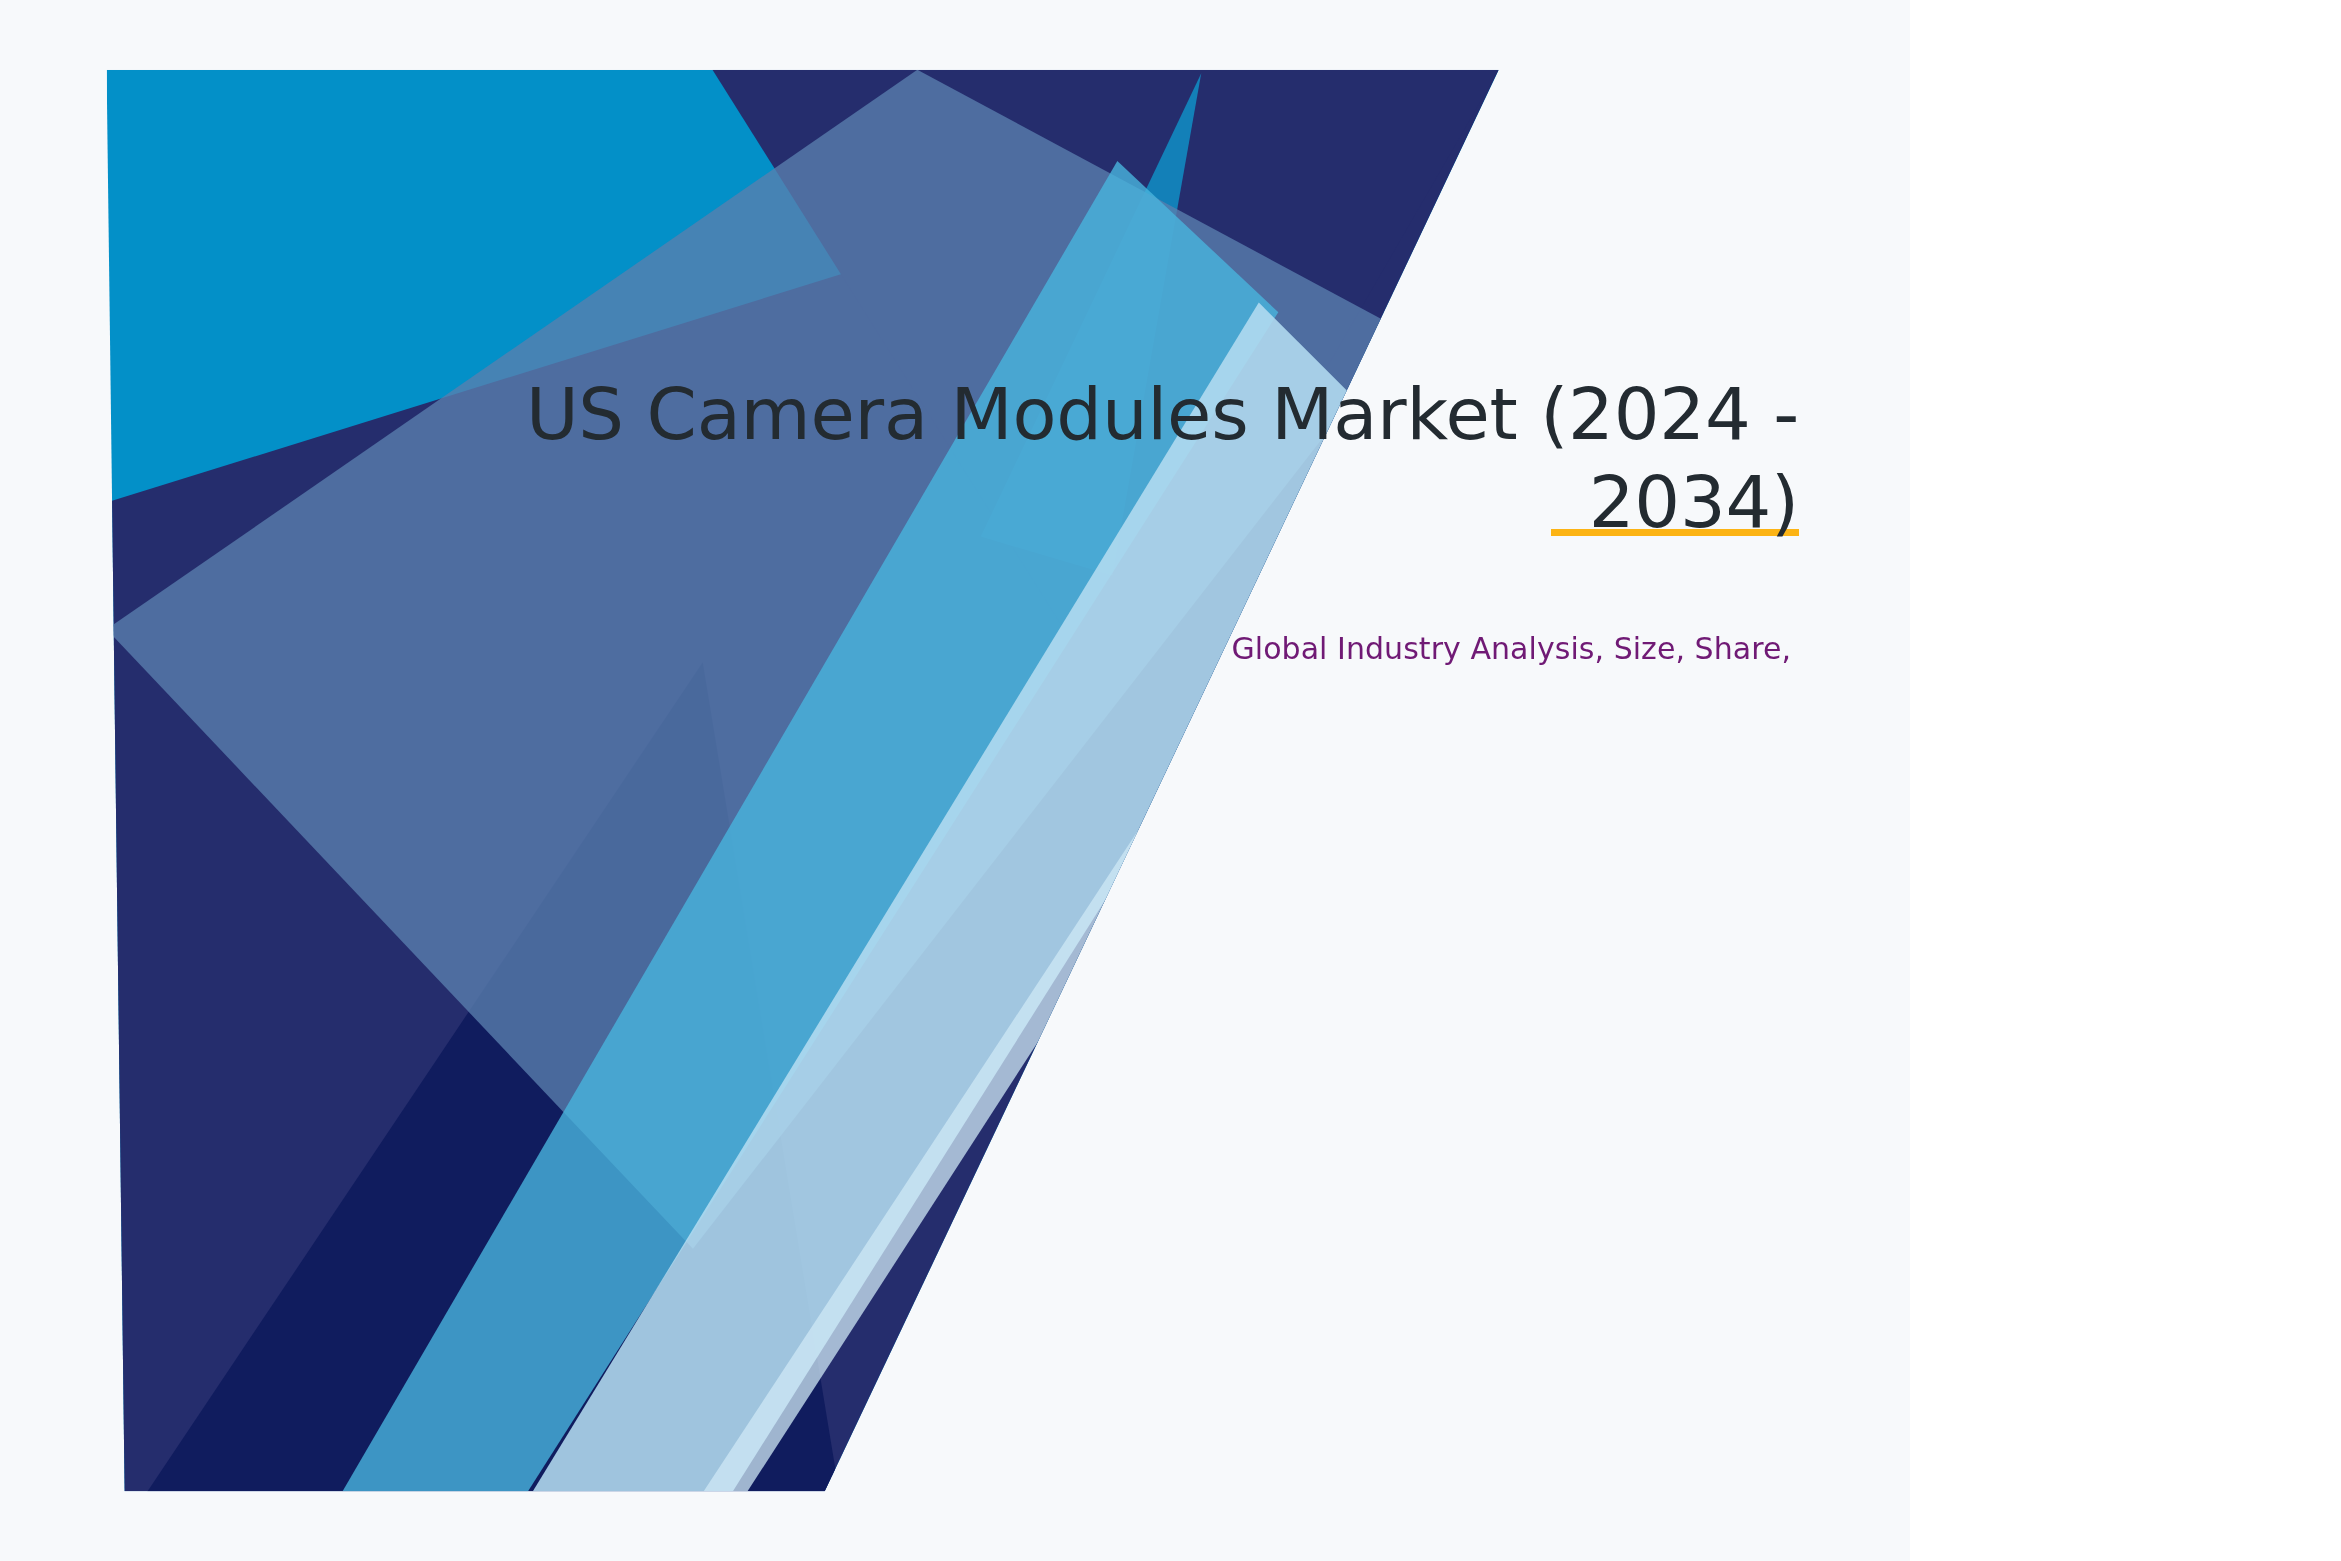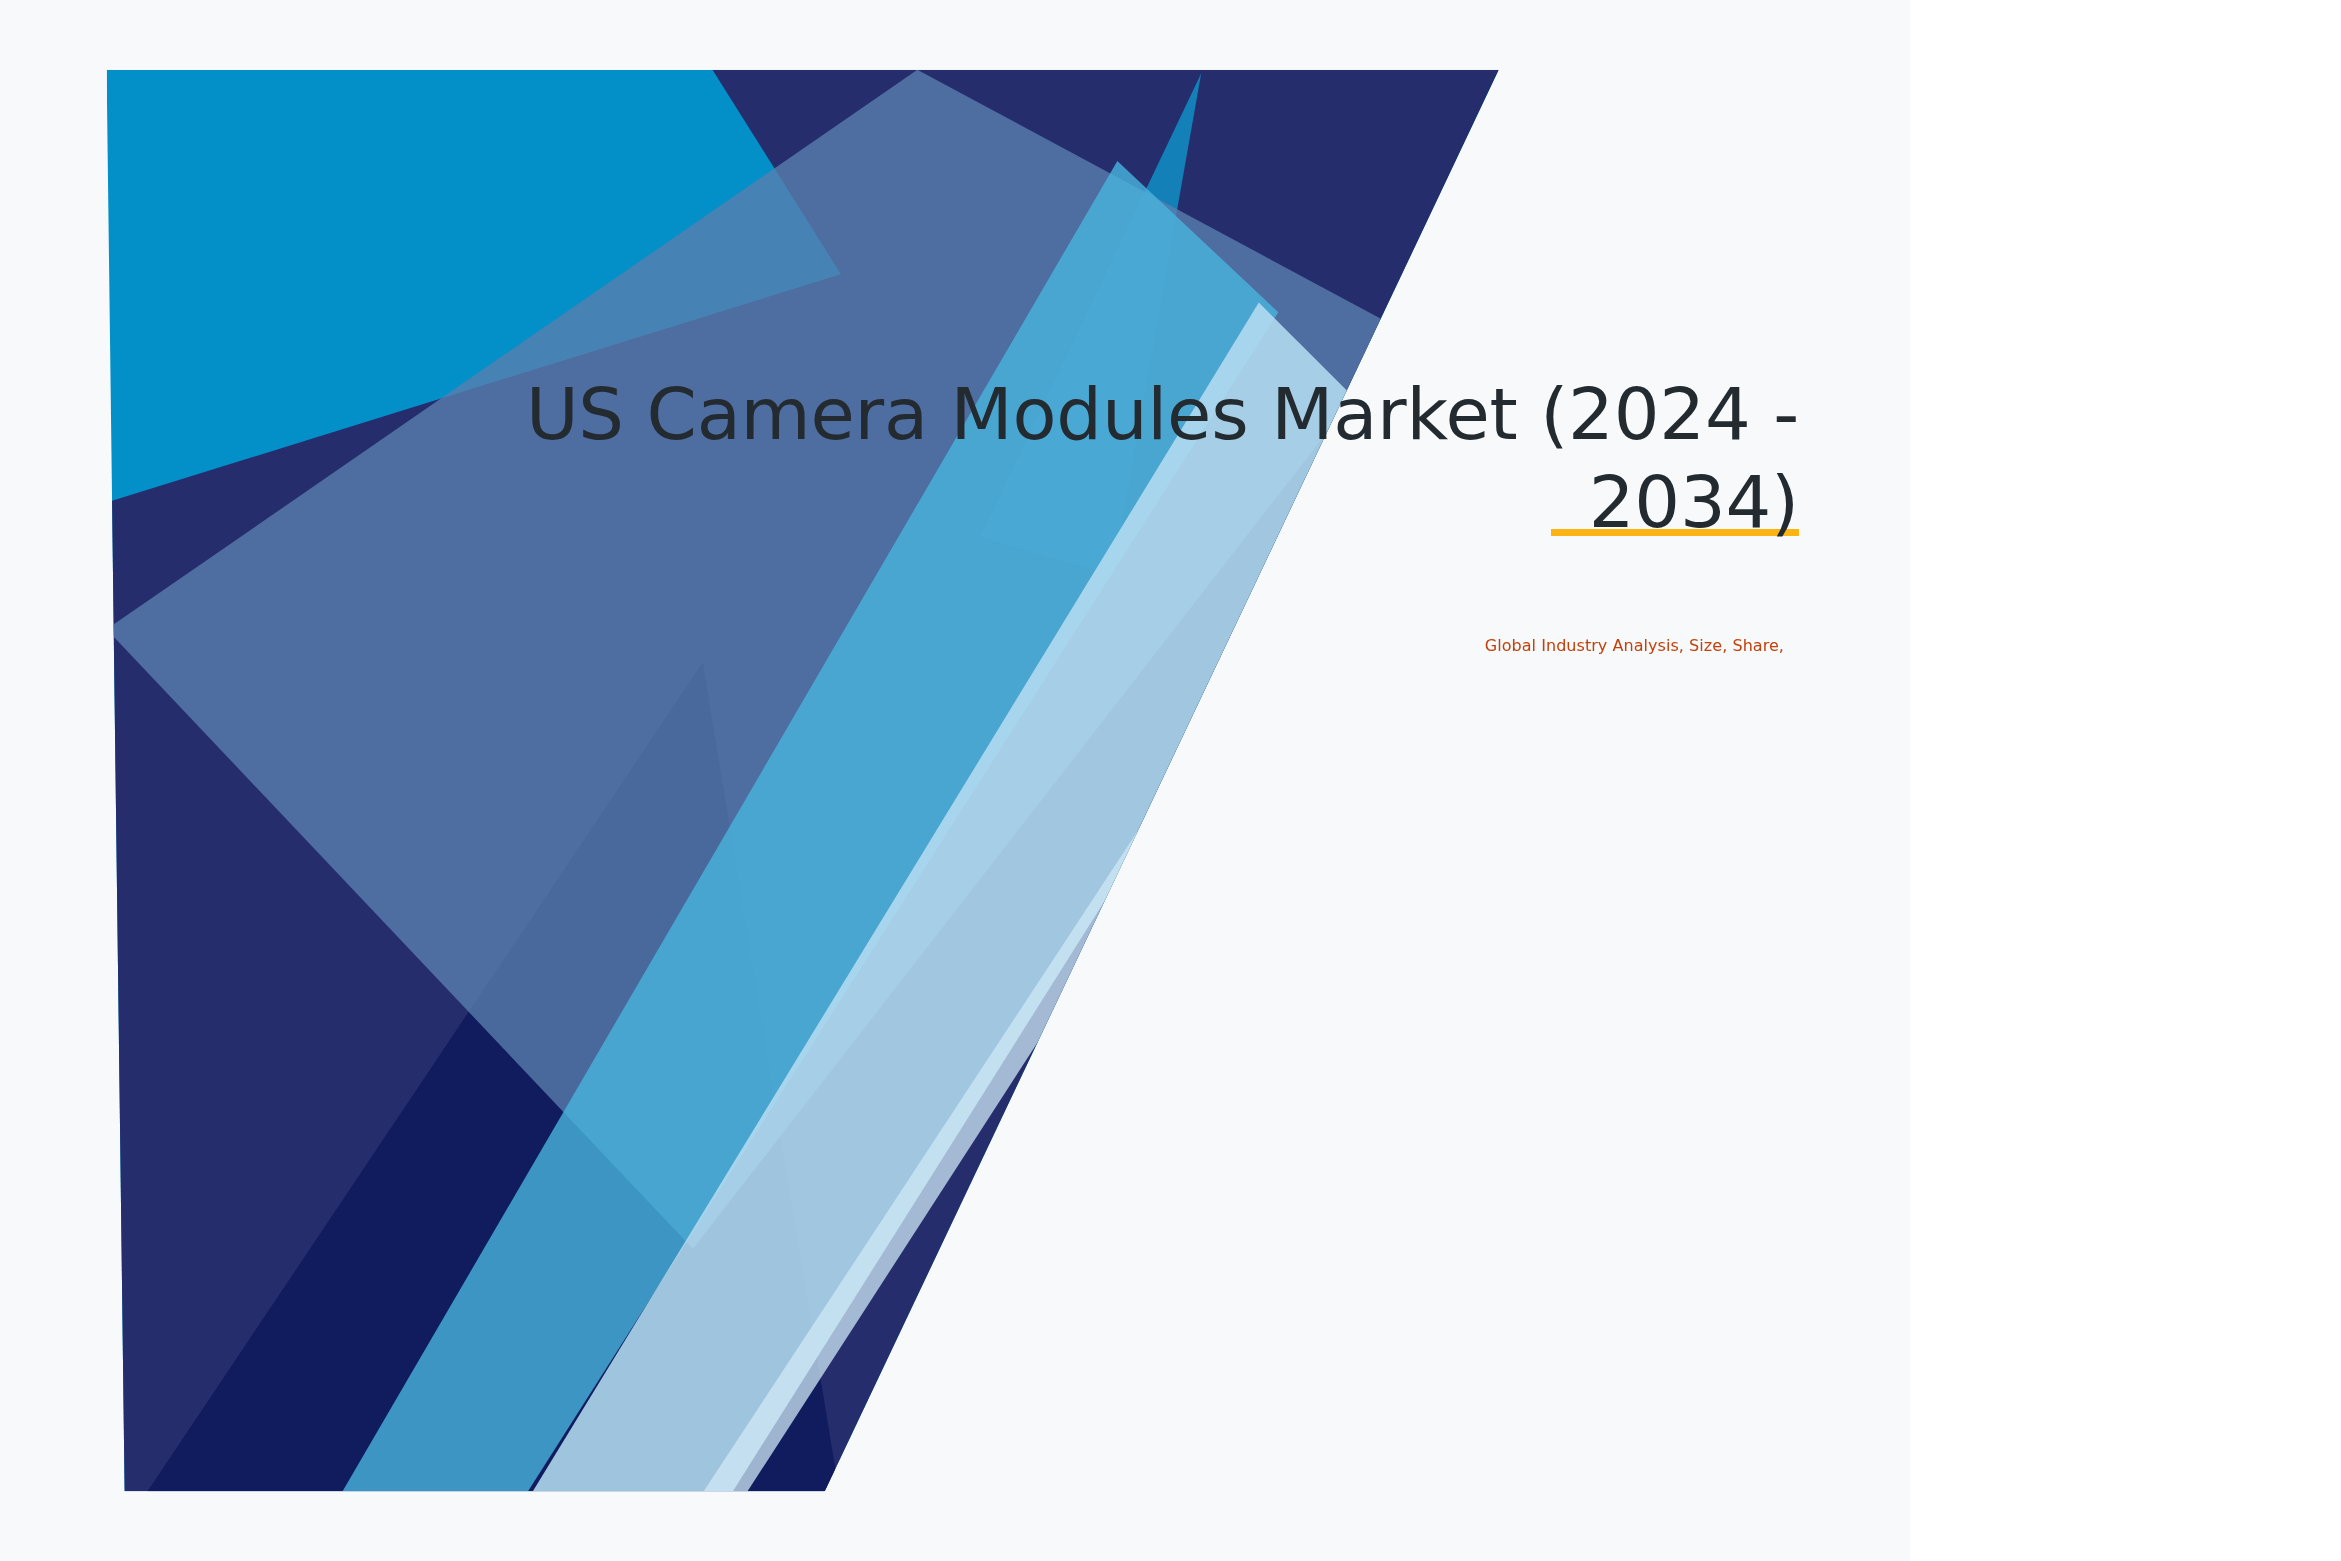--- a/index.html
+++ b/index.html
@@ -62,26 +62,26 @@
     margin: 0;
     font-size: 72px;
     line-height: 1.22;
     font-weight: 400;
     color: #232b31;
     letter-spacing: -0.2px;
     white-space: normal;
   }
 
   #page-subtitle {
-    margin: 15px;
+    margin: 8px;
     padding-top: 74px;
-    font-size: 16px;
+    font-size: 30px;
     line-height: 1.30;
     font-weight: 400;
-    color: #c2410c;
+    color: #701a75;
     letter-spacing: 0.05px;
   }
   #page-subtitle .sub-line {
     display: block;
   }
 </style>
 </head>
 <body>
 
 <div id="slide">

